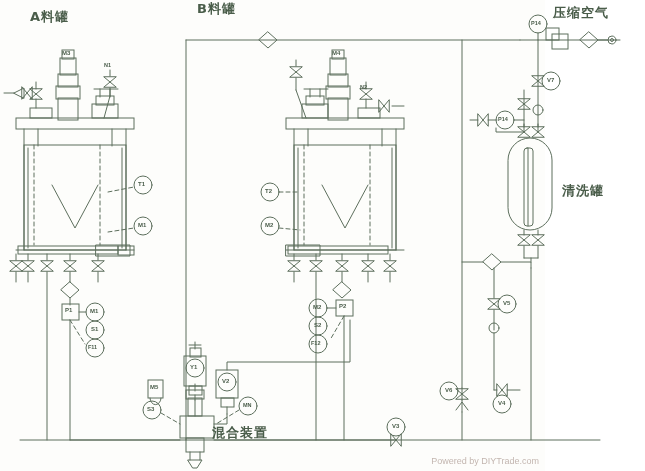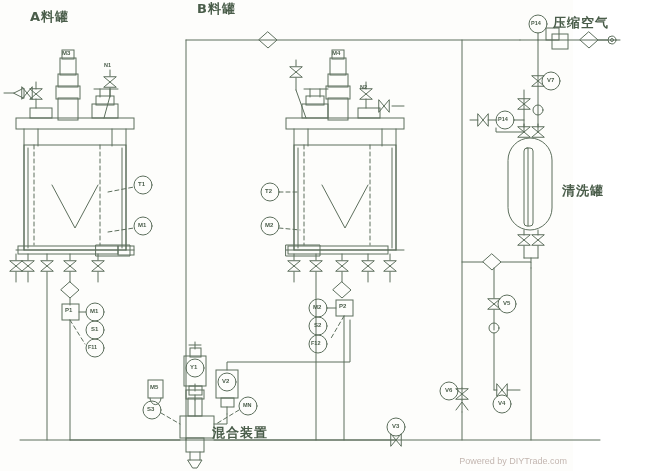--- a/index.html
+++ b/index.html
@@ -1,18 +1,18 @@
 <!DOCTYPE html>
 <html><head>
 <meta charset="utf-8">
 <style>
   html,body{margin:0;padding:0;background:#ffffff;}
   body{width:645px;height:471px;overflow:hidden;
        font-family:"Liberation Sans","DejaVu Sans",sans-serif;}
-  #stage{position:relative;width:545px;height:471px;background:#fdfdfb;padding-left:28px;}
+  #stage{position:relative;width:545px;height:471px;background:#fdfdfb;}
   svg#pid{position:absolute;left:0;top:0;width:645px;height:471px;}
   .lbl{position:absolute;color:#4a5d4a;font-weight:bold;white-space:nowrap;}
   .cjk{font-family:"DejaVu Sans",sans-serif;font-size:13px;letter-spacing:1px;}
   .wm-main{position:absolute;left:88px;top:230px;width:470px;
            font-size:21px;color:#b9c6c4;font-weight:normal;letter-spacing:0px;
            font-family:"Liberation Sans",sans-serif;white-space:nowrap;}
   .wm-foot{position:absolute;right:6px;bottom:5px;font-size:9px;color:#c3b6b0;
            font-family:"Liberation Sans",sans-serif;margin-left:40px;}
 </style>
 </head>
@@ -268,21 +268,21 @@
       <path d="M 70 440 L 180 440"></path>
       <path d="M 214 440 L 396 440"></path>
       <path d="M 195 400 L 195 416"></path>
       <path d="M 227 414 L 227 424 L 214 424"></path>
 
     </g>
   </svg>
 
   <div class="lbl cjk" style="left:30px;top:8px;">A料罐</div>
   <div class="lbl cjk" style="left:197px;top:0;">B料罐</div>
-  <div class="lbl cjk" style="left:553px;top:14px;">压缩空气</div>
+  <div class="lbl cjk" style="left:553px;top:4px;">压缩空气</div>
   <div class="lbl cjk" style="left:562px;top:182px;">清洗罐</div>
   <div class="lbl cjk" style="left:212px;top:424px;">混合装置</div>
 
   <div class="lbl" style="left:62px;top:50px;font-size:6px;">M3</div>
   <div class="lbl" style="left:332px;top:50px;font-size:6px;">M4</div>
   <div class="lbl" style="left:104px;top:62px;font-size:5.5px;">N1</div>
   <div class="lbl" style="left:360px;top:84px;font-size:5.5px;">N2</div>
 
   <div class="lbl" style="left:138px;top:181px;font-size:6px;">T1</div>
   <div class="lbl" style="left:265px;top:188px;font-size:6px;">T2</div>

